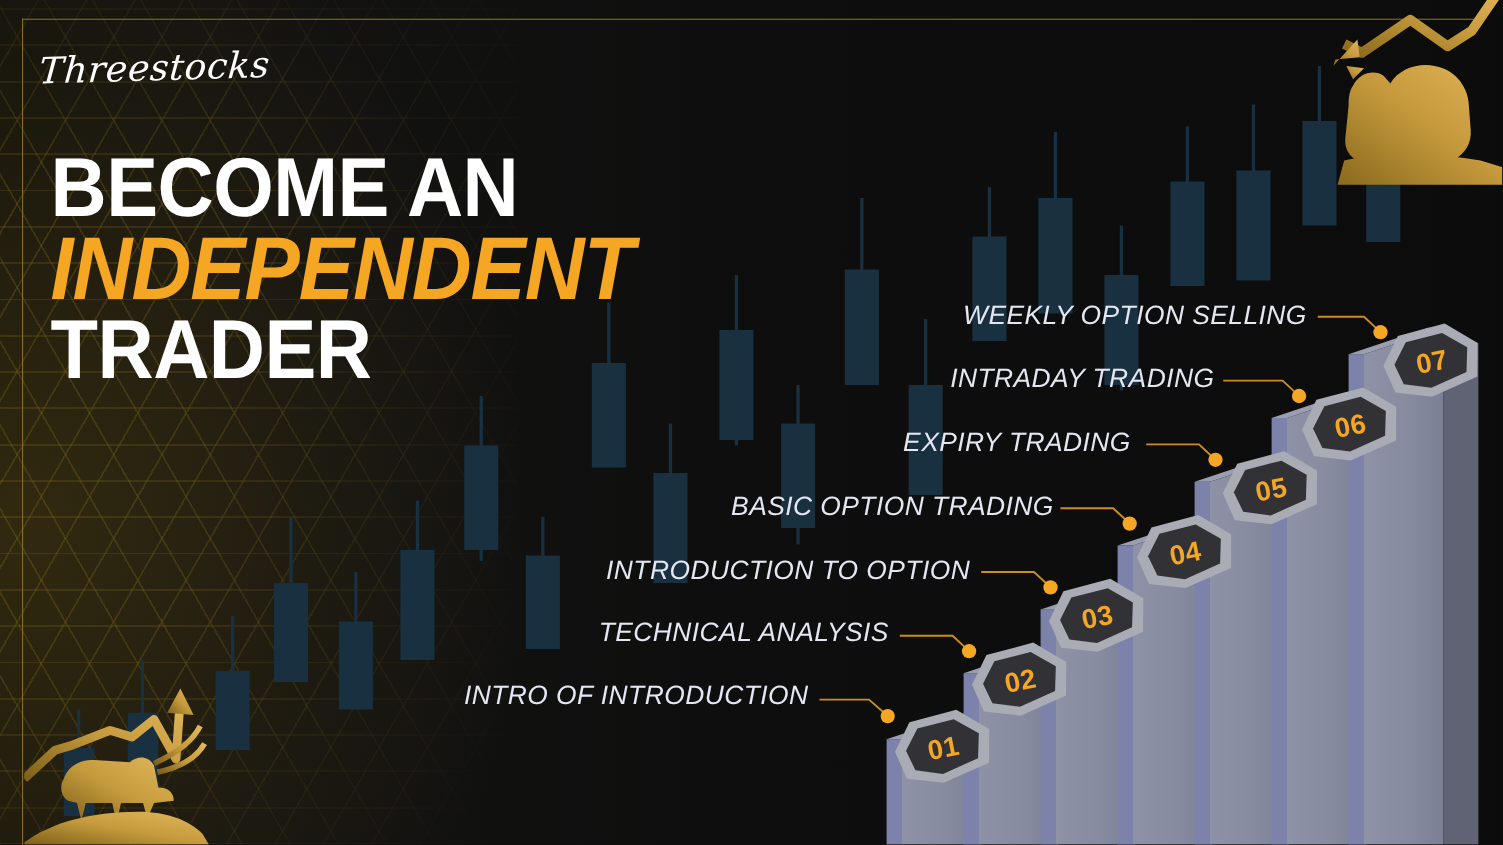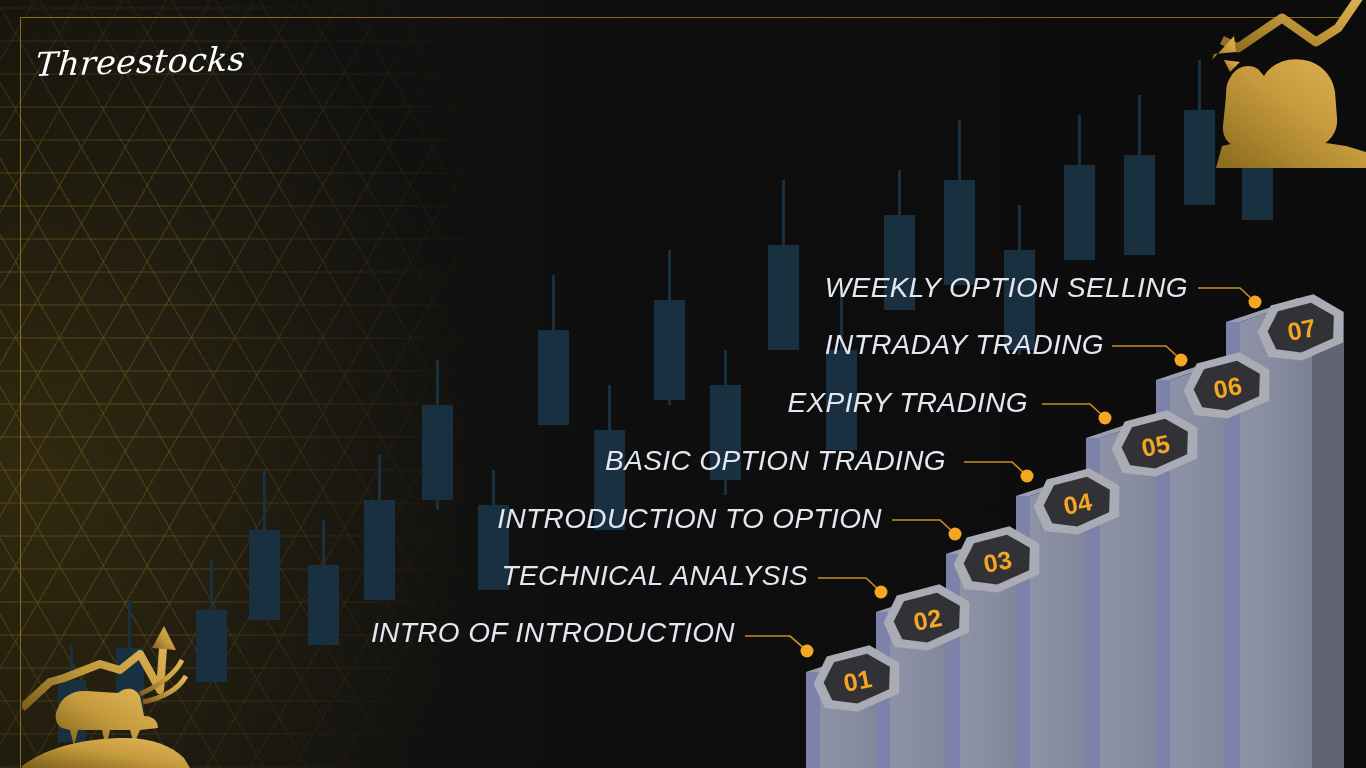--- a/index.html
+++ b/index.html
@@ -77,21 +77,21 @@
   
   .stairs { position:absolute; left:0; top:0; width:1366px; height:768px; }
 
   
   .labels { position:absolute; inset:0; }
   .step-label {
     position:absolute;
     font-family:"Liberation Sans", sans-serif;
     font-style:italic;
     font-weight:400;
-    font-size:28px;
+    font-size:24px;
     letter-spacing:0.4px;
     color:#e4e7f2;
     white-space:nowrap;
     text-align:left;
     transform:translateY(-50%);
   }
 
   
   .hexnum {
     position:absolute;
@@ -195,20 +195,25 @@
     <path fill="url(#goldB)" d="M36 110 C40 98 52 92 64 93 L96 95 C104 88 114 90 118 98 L122 118 C130 118 136 122 136 130 L118 132 L112 146 L108 132 L88 132 L84 150 L80 132 L56 132 L52 148 L48 132 L40 130 C33 126 32 116 36 110 Z"></path>
     <g fill="none" stroke="url(#goldB)" stroke-width="5">
       <path d="M118 96 C136 88 152 78 160 62"></path>
       <path d="M121 104 C140 100 156 92 164 78"></path>
     </g>
     <path fill="url(#goldB)" d="M0 168 C24 150 60 140 104 140 C130 140 150 148 162 160 L168 170 L0 170 Z"></path>
   </svg>
 
   <div class="logo">Threestocks</div>
 
+  <div class="headline">
+    <div class="hl-line">BECOME AN</div>
+    <div class="hl-line accent">INDEPENDENT</div>
+    <div class="hl-line">TRADER</div>
+  </div>
 
   <svg class="stairs" width="1366" height="768" viewBox="0 0 1366 768">
     <defs>
       <linearGradient id="barFace" x1="0" y1="0" x2="1" y2="0">
         <stop offset="0%" stop-color="#8e92a6"></stop>
         <stop offset="55%" stop-color="#868ba0"></stop>
         <stop offset="100%" stop-color="#7b8094"></stop>
       </linearGradient>
     </defs>
 
@@ -309,19 +314,19 @@
   <div class="hexnum" style="left:998px; top:562px;">03</div>
   <div class="hexnum" style="left:1078px; top:504px;">04</div>
   <div class="hexnum" style="left:1156px; top:446px;">05</div>
   <div class="hexnum" style="left:1228px; top:388px;">06</div>
   <div class="hexnum" style="left:1302px; top:330px;">07</div>
 
   <div class="labels">
     <div class="step-label" style="right:631px; top:633px;">INTRO OF INTRODUCTION</div>
     <div class="step-label" style="right:558px; top:576px;font-style:italic;">TECHNICAL ANALYSIS</div>
     <div class="step-label" style="right:484px; top:519px;">INTRODUCTION TO OPTION</div>
-    <div class="step-label" style="right:420px; top:461px;padding-left:12px;">BASIC OPTION TRADING</div>
+    <div class="step-label" style="right:408px; top:461px;padding-left:12px;">BASIC OPTION TRADING</div>
     <div class="step-label" style="right:338px; top:403px;margin-left:37px;">EXPIRY TRADING</div>
     <div class="step-label" style="right:262px; top:345px;">INTRADAY TRADING</div>
     <div class="step-label" style="right:178px; top:288px;">WEEKLY OPTION SELLING</div>
   </div>
 
 </div>
 
 </body></html>

